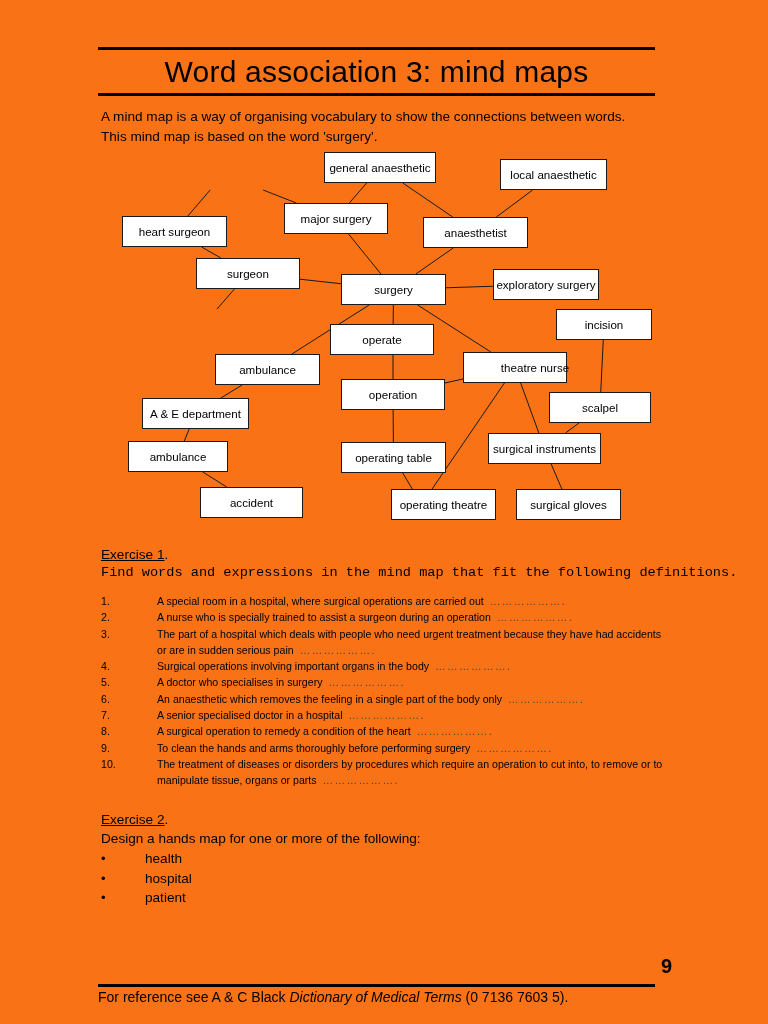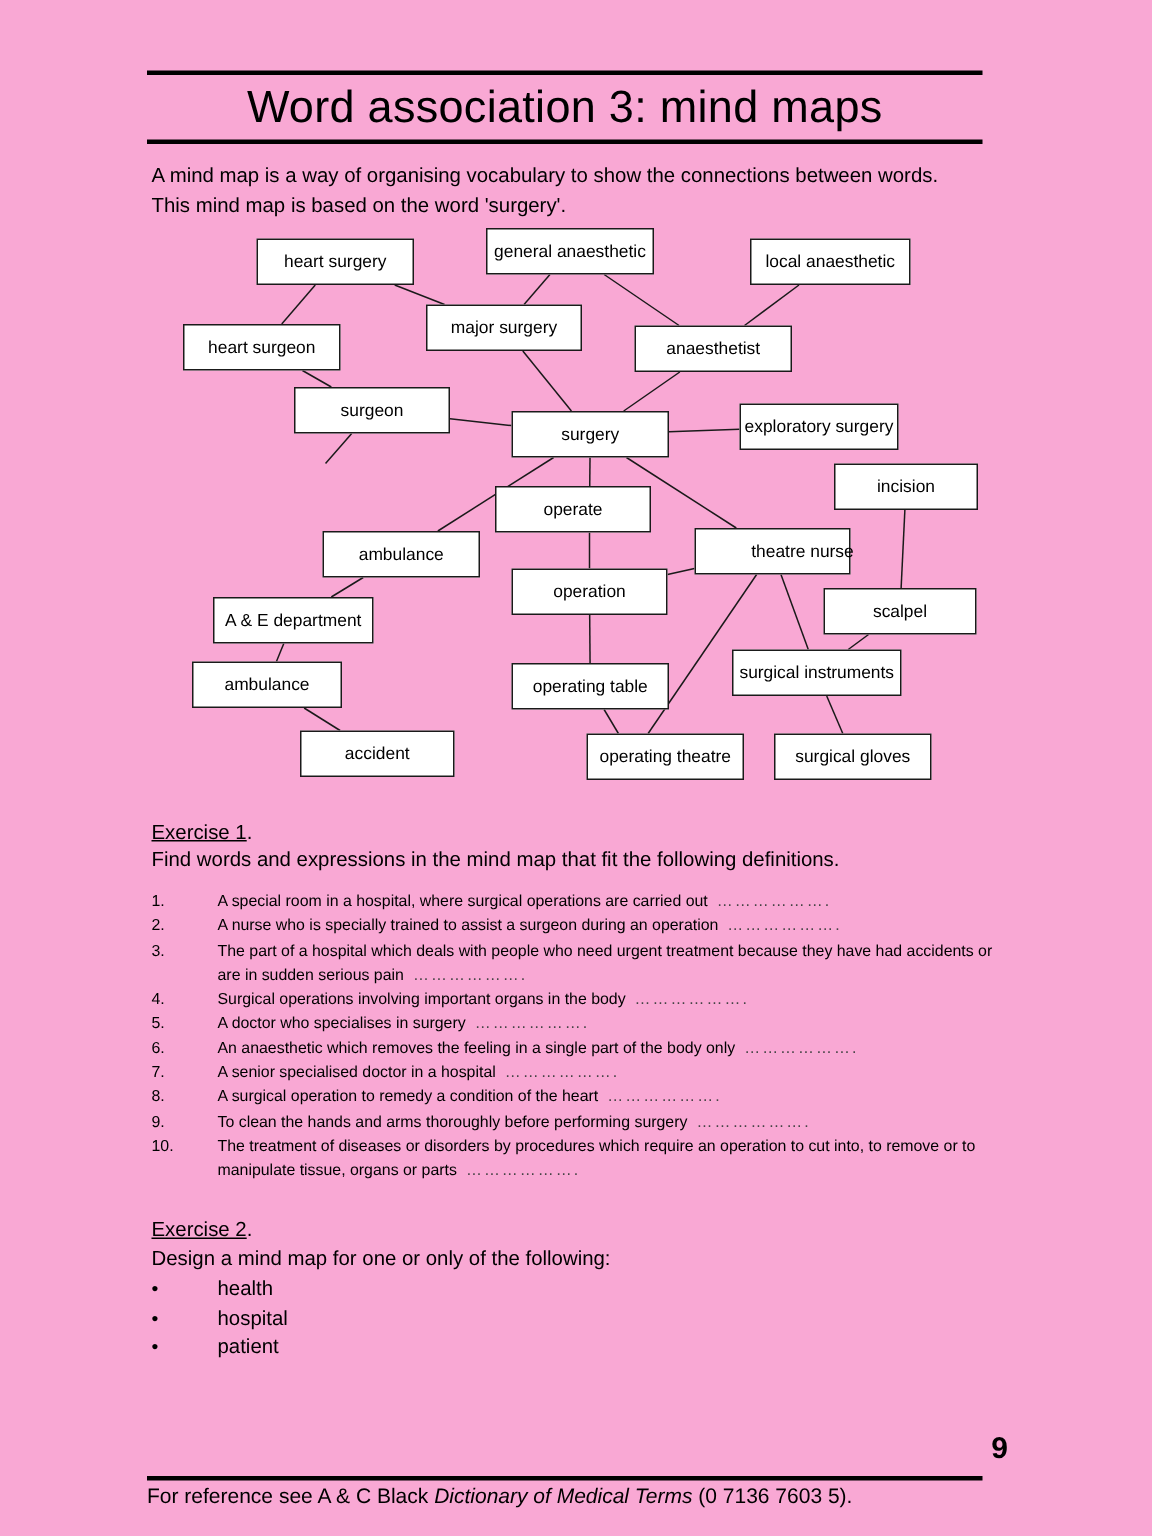--- a/index.html
+++ b/index.html
@@ -8,21 +8,21 @@
     background: #ffffff;
   }
   body {
     font-family: "Liberation Sans", sans-serif;
     color: #000000;
   }
   #page {
     position: relative;
     width: 768px;
     height: 1024px;
-    background: #f9a8d4;
+    background: #f97316;
     overflow: hidden;
   }
 
   
   .rule {
     position: absolute;
     left: 98px;
     width: 557px;
     height: 3px;
     background: #000000;
@@ -111,20 +111,21 @@
     font-size: 10.6px;
     line-height: 16.3px;
     margin: 0;
   }
   .q-num {
     width: 44px;
     flex: 0 0 44px;
   }
   .q-text {
     flex: 1 1 auto;
+    margin-left: 12px;
   }
   .dots {
     letter-spacing: 1.4px;
     padding-left: 6px;
     color: #444;
   }
 
   #ex2-list {
     position: absolute;
     left: 101px;
@@ -207,21 +208,20 @@
       <line x1="520.645061728395" y1="383" x2="538.854938271605" y2="433" stroke="#1a1a1a" stroke-width="1"></line>
       <line x1="504.4215328467153" y1="383" x2="432.0784671532847" y2="489" stroke="#1a1a1a" stroke-width="1"></line>
       <line x1="603.2530120481928" y1="340" x2="600.7469879518072" y2="392" stroke="#1a1a1a" stroke-width="1"></line>
       <line x1="579.0182926829268" y1="423" x2="565.4817073170732" y2="433" stroke="#1a1a1a" stroke-width="1"></line>
       <line x1="551.1428571428571" y1="464" x2="561.8571428571429" y2="489" stroke="#1a1a1a" stroke-width="1"></line>
       <line x1="242.13636363636363" y1="385" x2="220.86363636363637" y2="398" stroke="#1a1a1a" stroke-width="1"></line>
       <line x1="189.1918604651163" y1="429" x2="184.3081395348837" y2="441" stroke="#1a1a1a" stroke-width="1"></line>
       <line x1="202.7663043478261" y1="472" x2="226.7336956521739" y2="487" stroke="#1a1a1a" stroke-width="1"></line>
     </svg>
   <div id="mindmap-layer">
-      <div class="node" style="left: 171px; top: 159px; width: 105px; height: 31px;">heart surgery</div>
       <div class="node" style="left: 324px; top: 152px; width: 112px; height: 31px;">general anaesthetic</div>
       <div class="node" style="left: 500px; top: 159px; width: 107px; height: 31px;">local anaesthetic</div>
       <div class="node" style="left: 122px; top: 216px; width: 105px; height: 31px;">heart surgeon</div>
       <div class="node" style="left: 284px; top: 203px; width: 104px; height: 31px;">major surgery</div>
       <div class="node" style="left: 423px; top: 217px; width: 105px; height: 31px;">anaesthetist</div>
       <div class="node" style="left: 196px; top: 258px; width: 104px; height: 31px;">surgeon</div>
       <div class="node" style="left: 341px; top: 274px; width: 105px; height: 31px;">surgery</div>
       <div class="node" style="left: 493px; top: 269px; width: 106px; height: 31px;">exploratory surgery</div>
       <div class="node" style="left: 556px; top: 309px; width: 96px; height: 31px;">incision</div>
       <div class="node" style="left: 330px; top: 324px; width: 104px; height: 31px;">operate</div>
@@ -233,21 +233,21 @@
       <div class="node" style="left: 128px; top: 441px; width: 100px; height: 31px;">ambulance</div>
       <div class="node" style="left: 341px; top: 442px; width: 105px; height: 31px;">operating table</div>
       <div class="node" style="left: 488px; top: 433px; width: 113px; height: 31px;">surgical instruments</div>
       <div class="node" style="left: 200px; top: 487px; width: 103px; height: 31px;">accident</div>
       <div class="node" style="left: 391px; top: 489px; width: 105px; height: 31px;">operating theatre</div>
       <div class="node" style="left: 516px; top: 489px; width: 105px; height: 31px;">surgical gloves</div>
     </div>
 
   <div class="ex-heading" style="top:546px;"><span class="u">Exercise 1</span><span>.</span></div>
 
-  <div class="ex-sub" style="top:564px;">Find words and expressions in the mind map that fit the following definitions.</div>
+  <div class="ex-sub" style="top:564px;font-family:Liberation Mono, monospace;">Find words and expressions in the mind map that fit the following definitions.</div>
 
   <div id="ex1-list">
       <div class="q-row">
         <span class="q-num">1.</span>
         <span class="q-text"><span>A special room in a hospital, where surgical operations are carried out</span><span class="dots">……………….</span></span>
       </div>
       <div class="q-row">
         <span class="q-num">2.</span>
         <span class="q-text"><span>A nurse who is specially trained to assist a surgeon during an operation</span><span class="dots">……………….</span></span>
       </div>
@@ -280,21 +280,21 @@
         <span class="q-text"><span>To clean the hands and arms thoroughly before performing surgery</span><span class="dots">……………….</span></span>
       </div>
       <div class="q-row">
         <span class="q-num">10.</span>
         <span class="q-text"><span>The treatment of diseases or disorders by procedures which require an operation to cut into, to remove or to manipulate tissue, organs or parts</span><span class="dots">……………….</span></span>
       </div>
     </div>
 
   <div class="ex-heading" style="top:811px;"><span class="u">Exercise 2</span><span>.</span></div>
 
-  <div class="ex-sub" style="top:830px;">Design a mind map for one or only of the following:</div>
+  <div class="ex-sub" style="top:830px;">Design a hands map for one or more of the following:</div>
 
   <div id="ex2-list">
       <div class="b-row">
         <span class="b-bullet">•</span>
         <span>health</span>
       </div>
       <div class="b-row">
         <span class="b-bullet">•</span>
         <span>hospital</span>
       </div>

